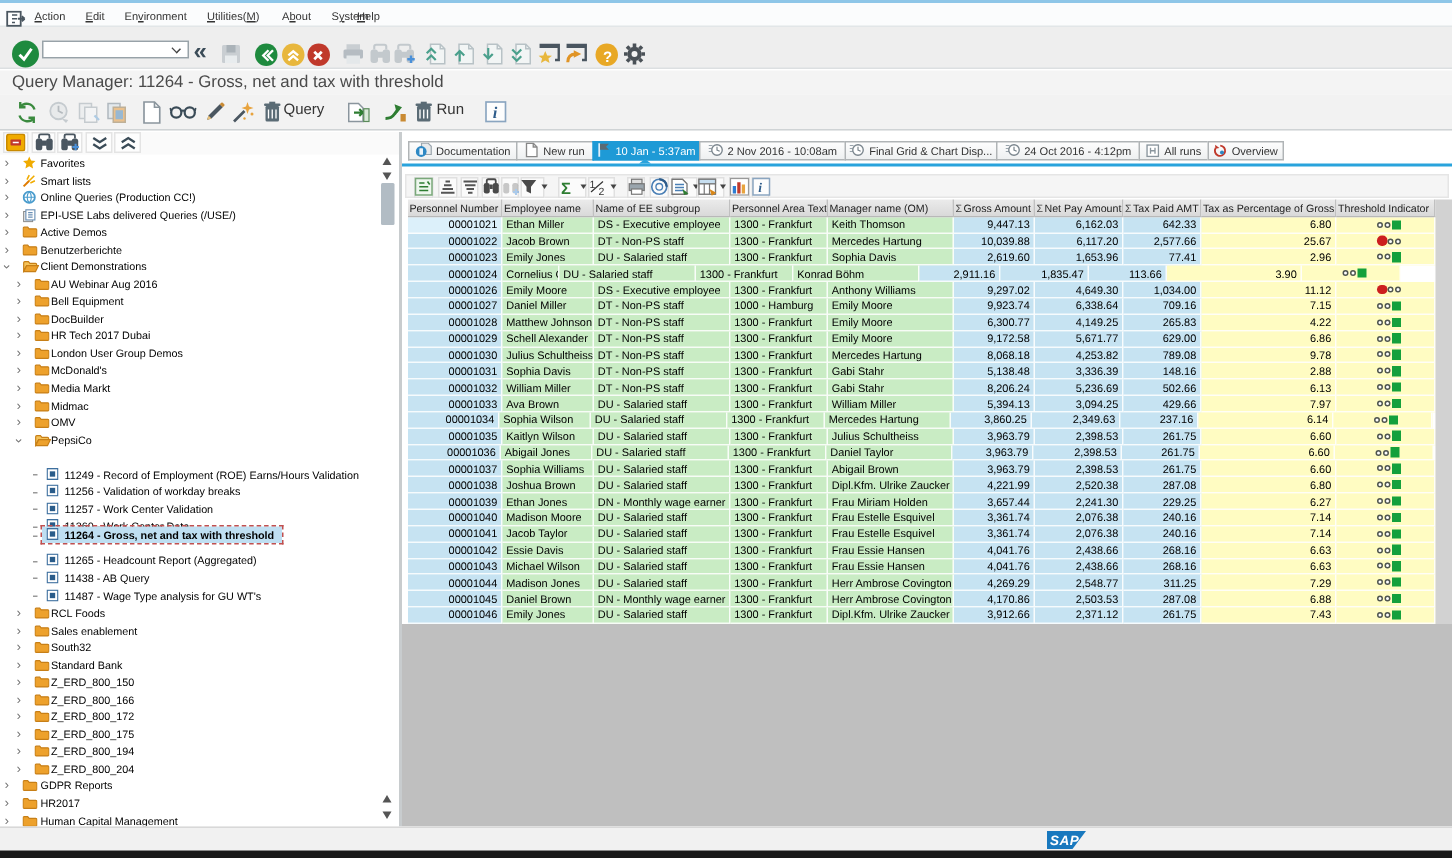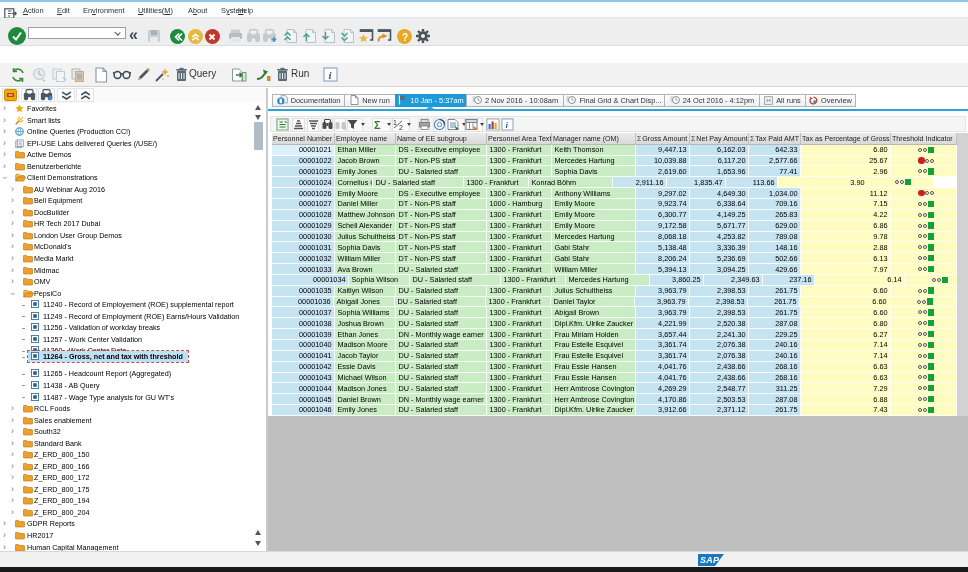--- a/index.html
+++ b/index.html
@@ -182,20 +182,23 @@
         </svg>
       </span>
       <span class="sico" style="left:415px;top:10px"><svg width="16" height="16" viewBox="0 0 16 16">
           <circle cx="8" cy="8" r="4.8" fill="#4a5157"></circle>
           <circle cx="8" cy="8" r="2" fill="#f2f2f2"></circle>
           <g stroke="#4a5157" stroke-width="2.4">
             <path d="M8 1 V3.4 M8 12.6 V15 M1 8 H3.4 M12.6 8 H15 M3 3 L4.7 4.7 M11.3 11.3 L13 13 M13 3 L11.3 4.7 M4.7 11.3 L3 13"></path>
           </g>
         </svg></span>
     </div>
+<div id="titlebar">
+      <span>Query Manager: 11264 - Gross, net and tax with threshold</span>
+    </div>
 <div id="apptb">
       <span class="sico" style="left:10px;top:4px"><svg width="16" height="16" viewBox="0 0 16 16">
           <path d="M13 6 A5.5 5.5 0 0 0 3.5 4.2" fill="none" stroke="#3a8a3e" stroke-width="1.6"></path>
           <path d="M3.5 1 V4.5 H7" fill="none" stroke="#3a8a3e" stroke-width="1.6"></path>
           <path d="M3 10 A5.5 5.5 0 0 0 12.5 11.8" fill="none" stroke="#3a8a3e" stroke-width="1.6"></path>
           <path d="M12.5 15 V11.5 H9" fill="none" stroke="#3a8a3e" stroke-width="1.6"></path>
         </svg></span>
       <span class="sico" style="left:31px;top:4px"><svg width="16" height="16" viewBox="0 0 16 16" opacity="0.5">
           <circle cx="8" cy="7" r="5.5" fill="#dfe3e6" stroke="#9aa5ad" stroke-width="1.2"></circle>
           <path d="M8 3.5 V7 L10.8 8.5" stroke="#7a858d" stroke-width="1.2" fill="none"></path>
@@ -416,28 +419,20 @@
             </svg></span>
           <span class="ttxt" style="left:34px">OMV</span>
         </div>
 <div class="trow" style="top:184.64px">
           <span class="texp texpd" style="left:11px">›</span>
           <span class="tico" style="left:22.5px"><svg width="11" height="9" viewBox="0 0 14 11">
               <path d="M1 2.5 Q1 1.5 2 1.5 L5 1.5 L6.3 3 L11 3 Q12 3 12 4 L12 5 L3.5 5 L1 9.5 Z" fill="#f5c35a" stroke="#c77f17" stroke-width="1"></path>
               <path d="M3.5 5 L13.5 5 L11 10 L1 10 Z" fill="#eda12c" stroke="#c77f17" stroke-width="1"></path>
             </svg></span>
           <span class="ttxt" style="left:34px">PepsiCo</span>
-        </div>
-<div class="trow" style="top:196.18px">
-          <span class="tdash" style="left:22px"></span>
-          <span class="tico" style="left:31px"><svg width="8" height="8" viewBox="0 0 9 9">
-              <rect x="0.5" y="0.5" width="8" height="8" fill="#fff" stroke="#3d6f9e" stroke-width="1"></rect>
-              <rect x="2.5" y="2.5" width="4" height="4" fill="#2a5c8a"></rect>
-            </svg></span>
-          <span class="ttxt" style="left:43px">11240 - Record of Employement (ROE) supplemental report</span>
         </div>
 <div class="trow" style="top:207.72px">
           <span class="tdash" style="left:22px"></span>
           <span class="tico" style="left:31px"><svg width="8" height="8" viewBox="0 0 9 9">
               <rect x="0.5" y="0.5" width="8" height="8" fill="#fff" stroke="#3d6f9e" stroke-width="1"></rect>
               <rect x="2.5" y="2.5" width="4" height="4" fill="#2a5c8a"></rect>
             </svg></span>
           <span class="ttxt" style="left:43px">11249 - Record of Employment (ROE) Earns/Hours Validation</span>
         </div>
 <div class="trow" style="top:219.26px">
@@ -978,21 +973,21 @@
           <div class="gc cr b" style="width:59px">3,094.25</div>
           <div class="gc cr b" style="width:52px">429.66</div>
           <div class="gc cr y" style="width:90px">7.97</div>
           <div class="gc cc y" style="width:66px">
             <span class="dot"></span>
             <span class="dot"></span>
             <span class="sq"></span>
           </div>
         </div>
 <div class="grow">
-          <div class="gc cr b" style="width:77px">00001034</div>
+          <div class="gc cr b" style="width:61px">00001034</div>
           <div class="gc cl g" style="width:61px">Sophia Wilson</div>
           <div class="gc cl g" style="width:91px">DU - Salaried staff</div>
           <div class="gc cl g" style="width:65px">1300 - Frankfurt</div>
           <div class="gc cl g" style="width:84px">Mercedes Hartung</div>
           <div class="gc cr b" style="width:54px">3,860.25</div>
           <div class="gc cr b" style="width:59px">2,349.63</div>
           <div class="gc cr b" style="width:52px">237.16</div>
           <div class="gc cr y" style="width:90px">6.14</div>
           <div class="gc cc y" style="width:66px">
             <span class="dot"></span>

